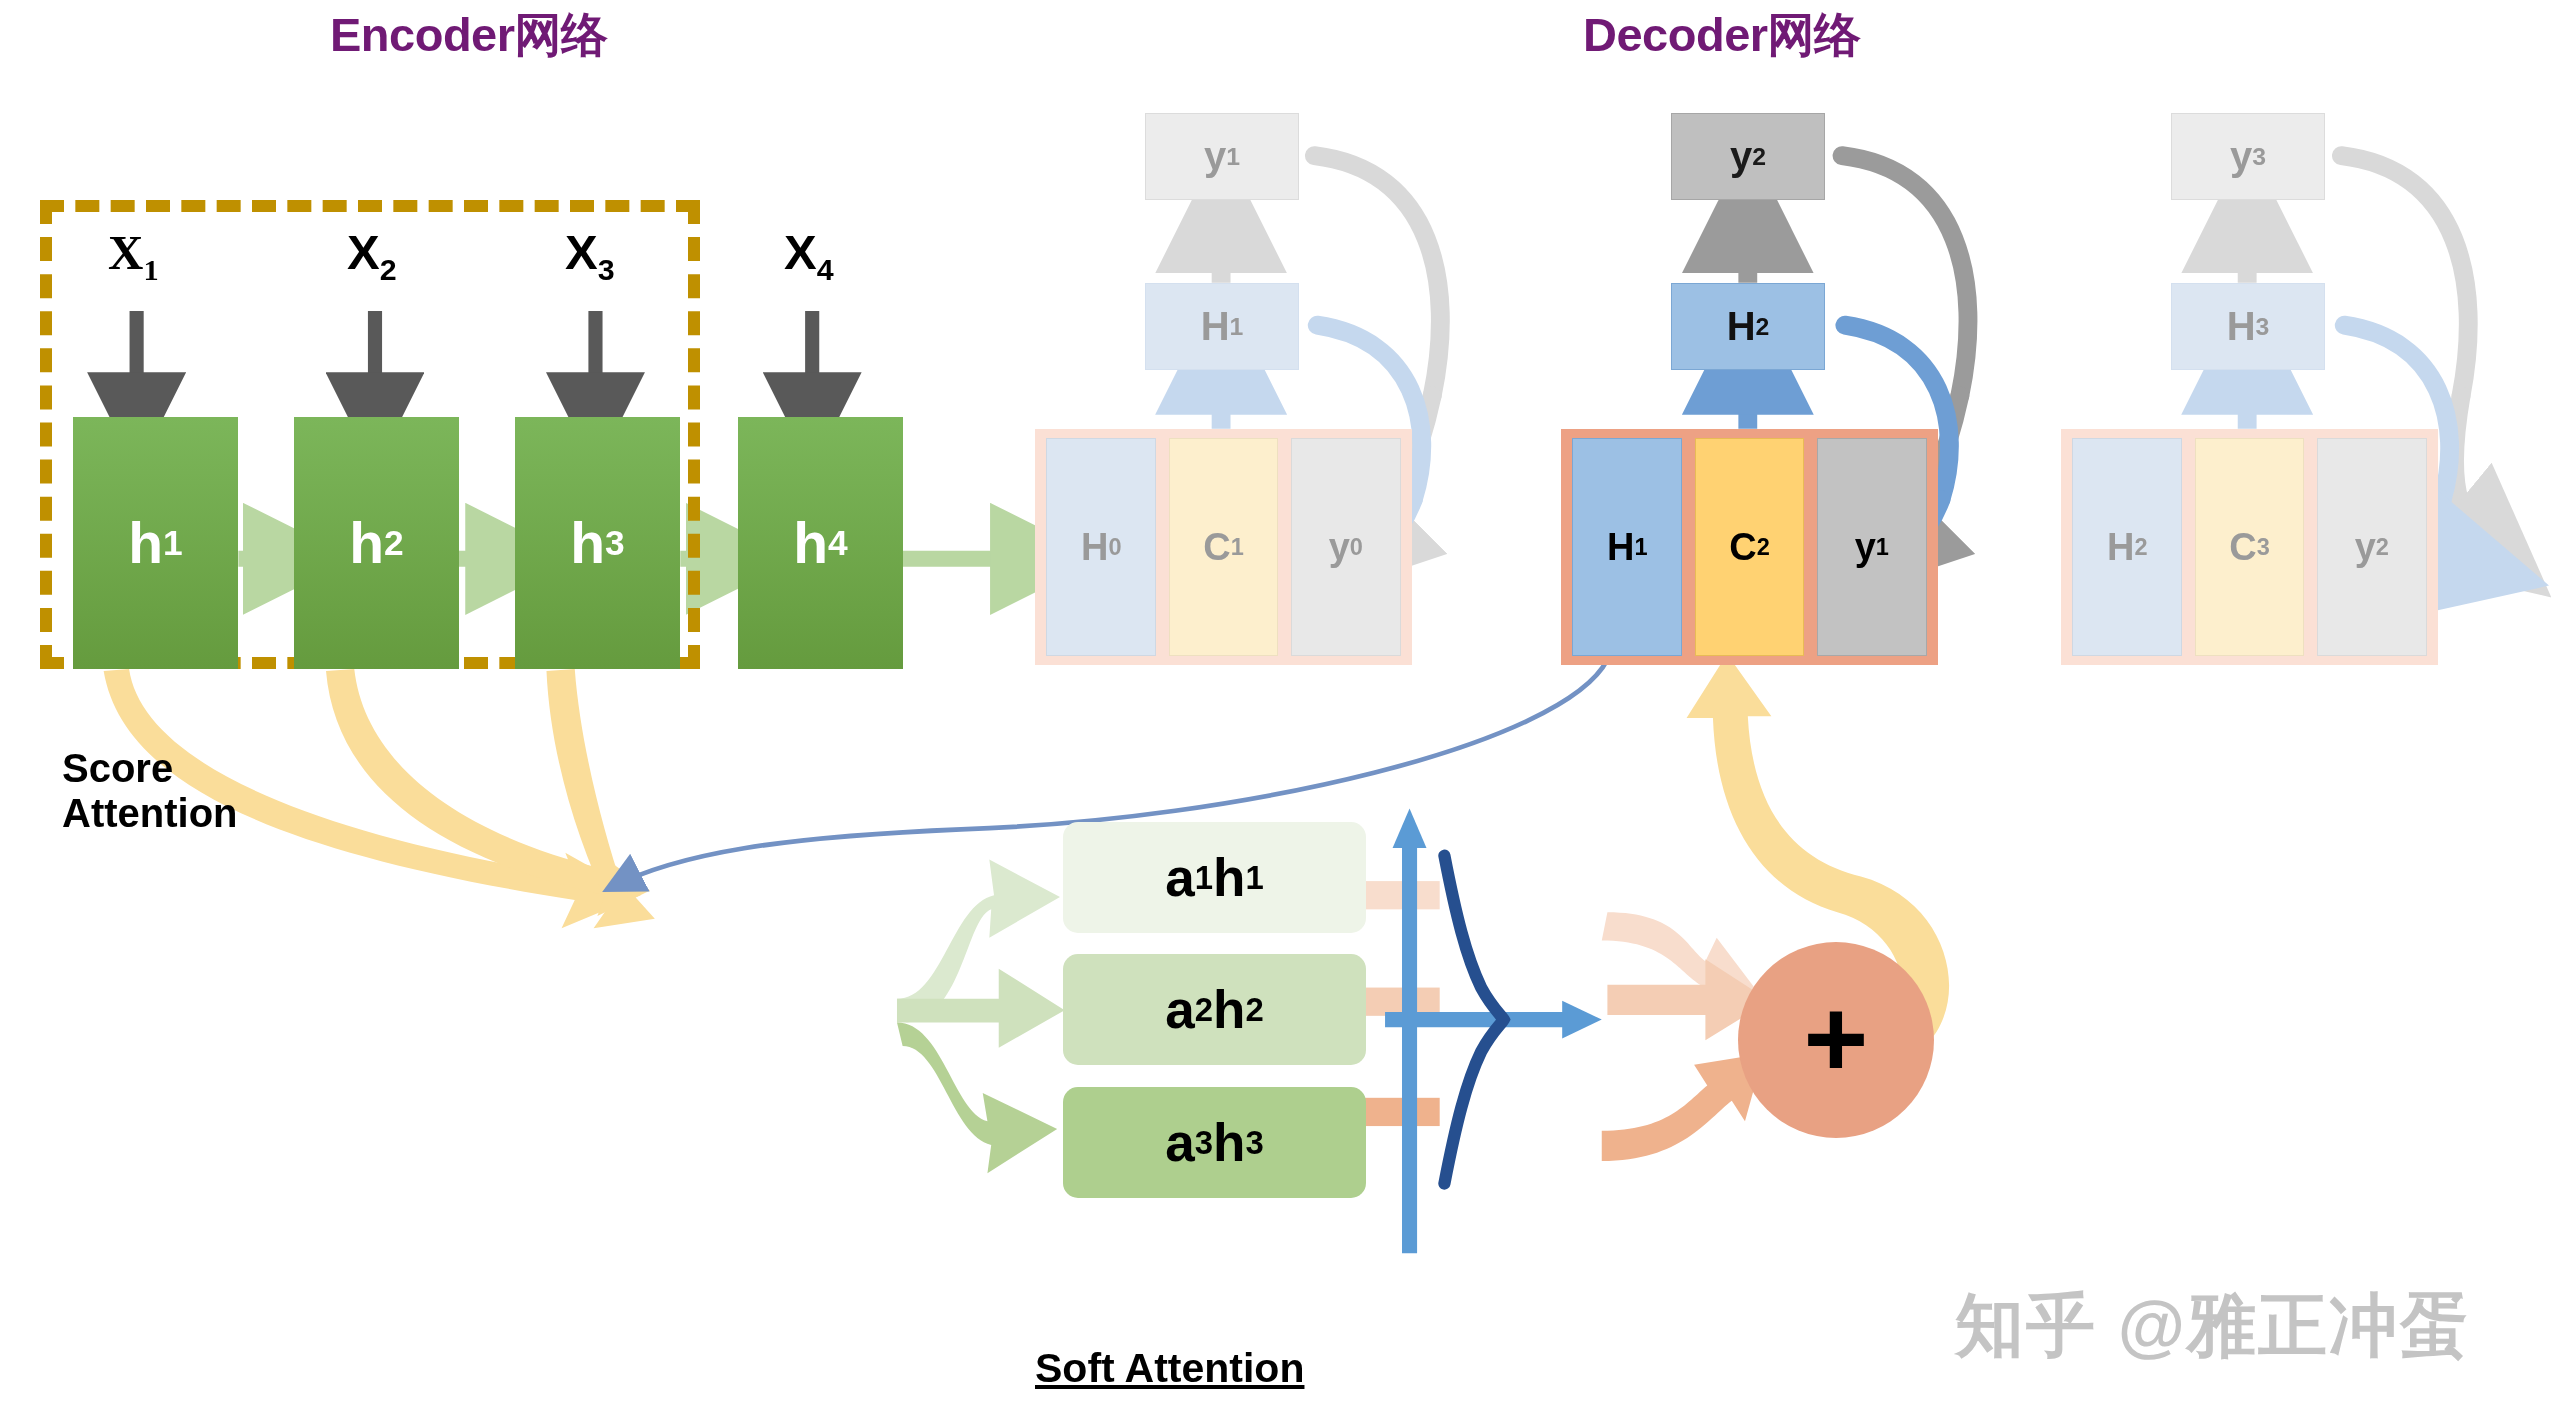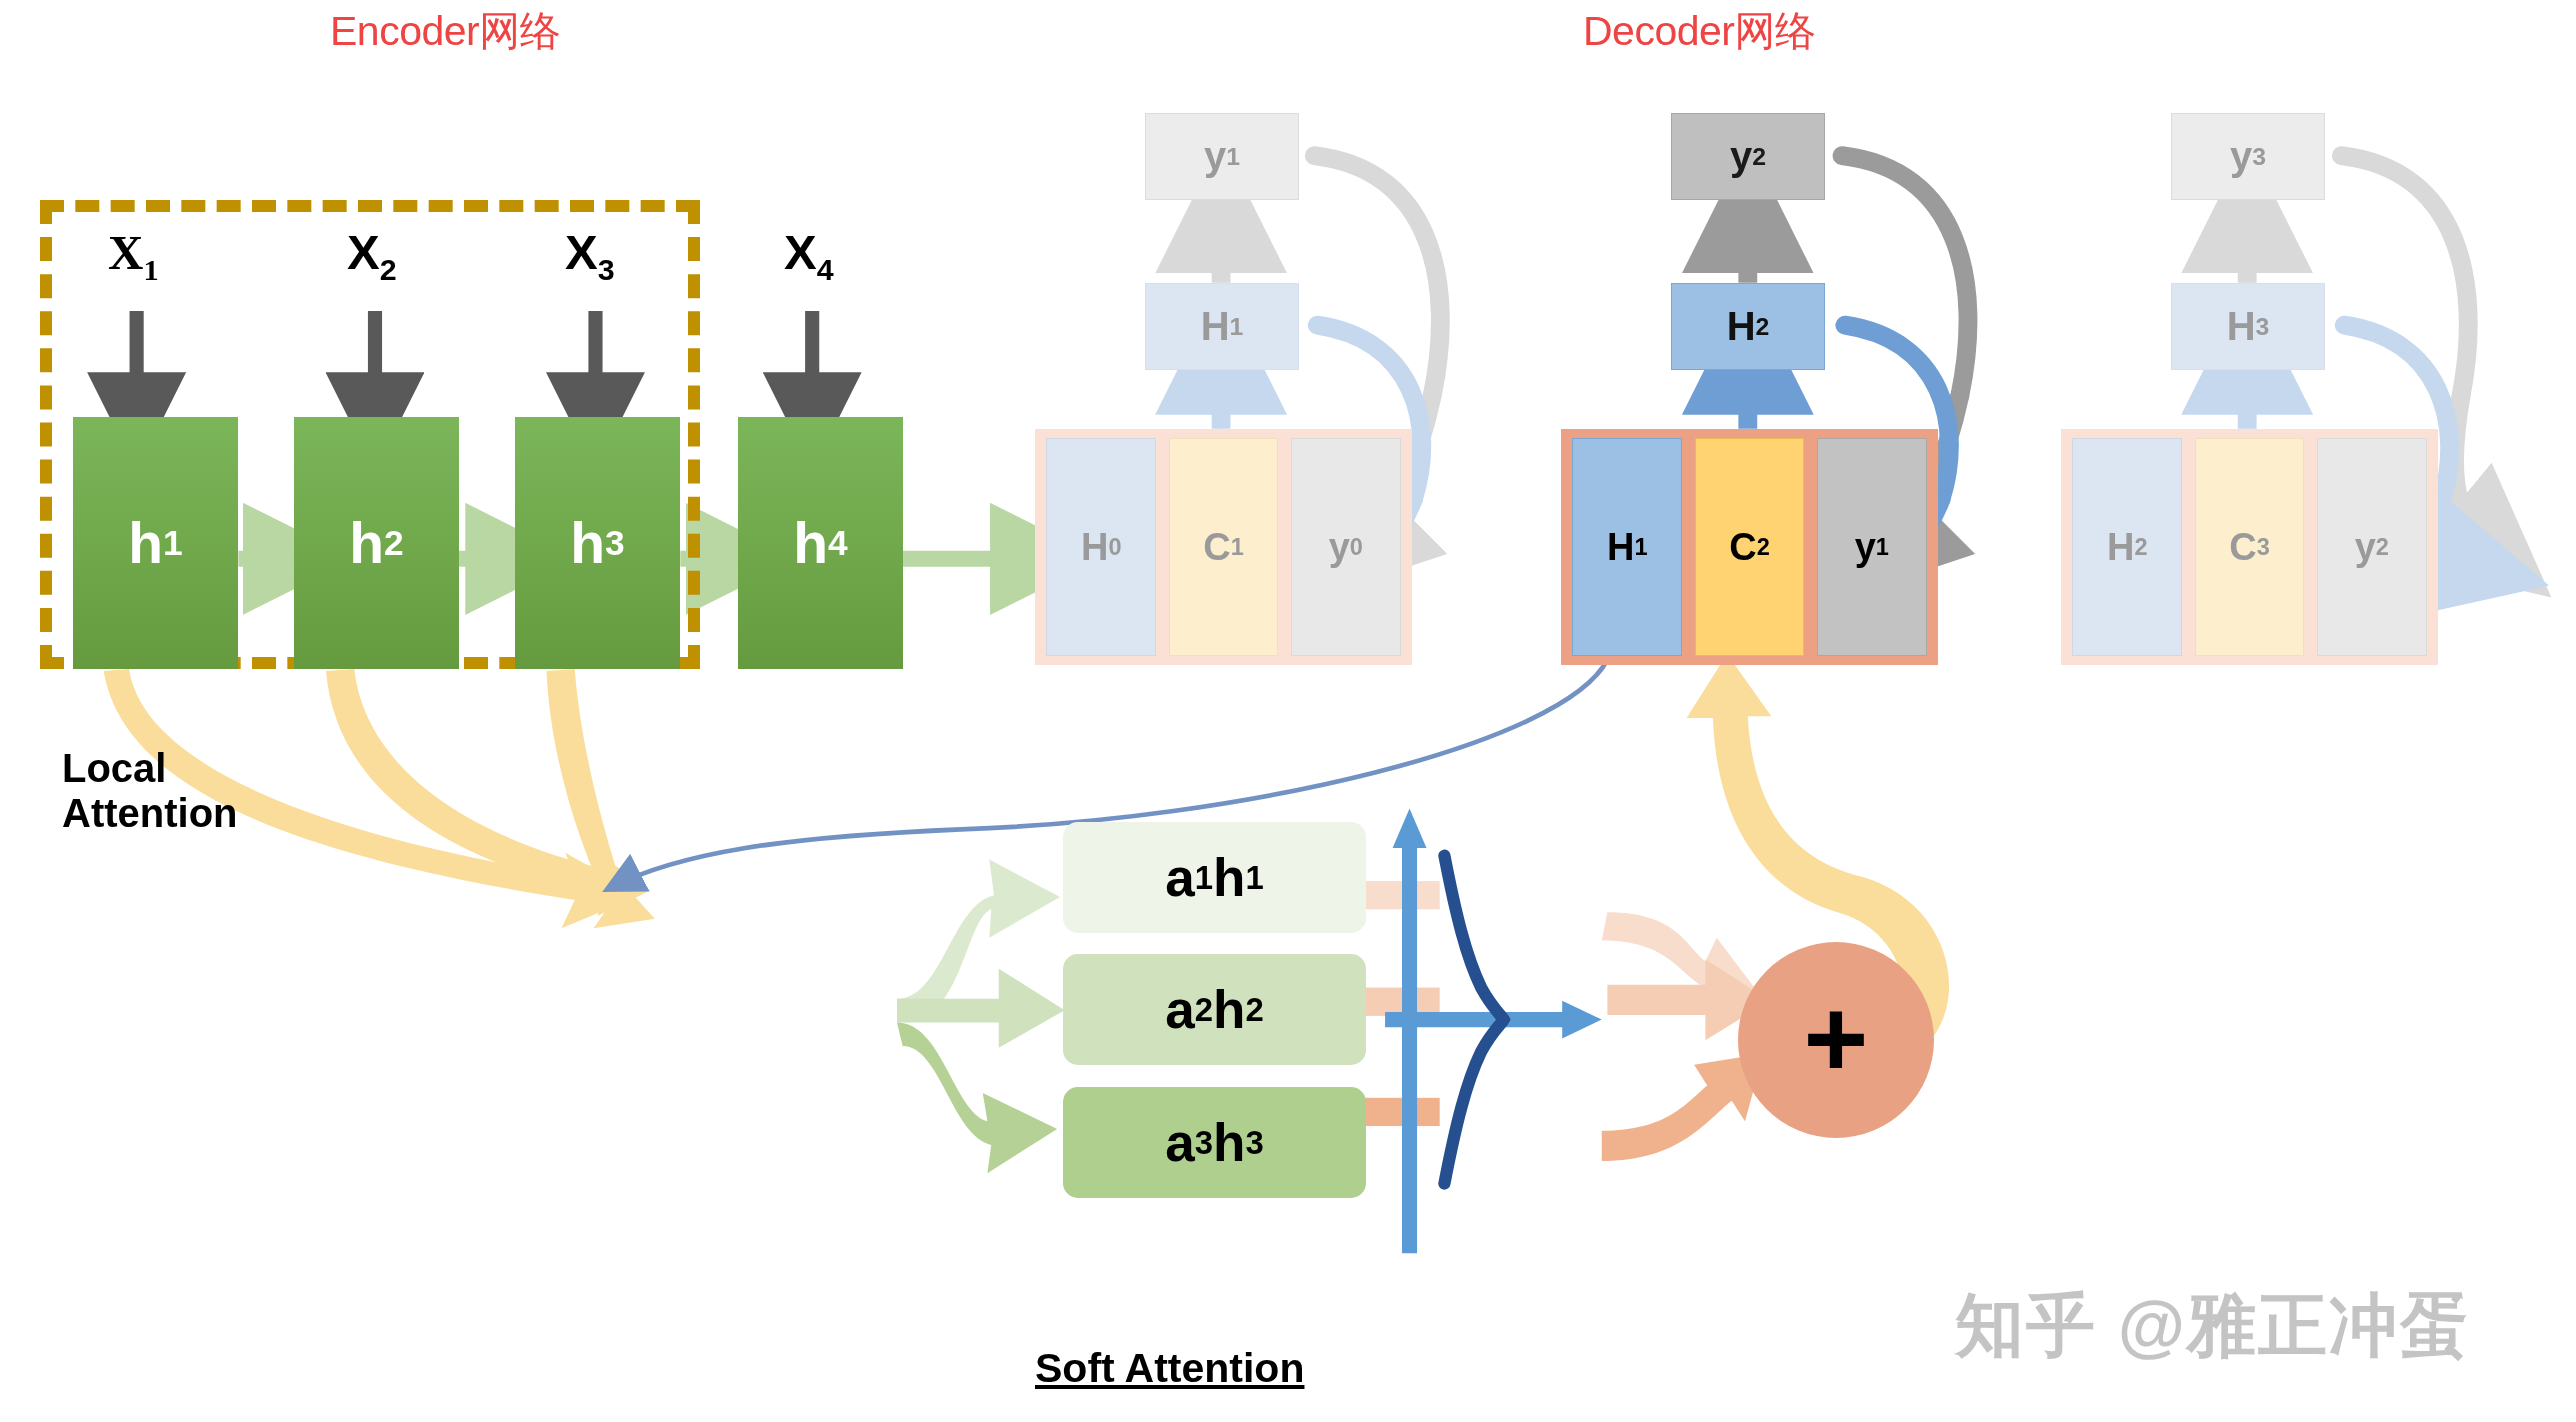--- a/index.html
+++ b/index.html
@@ -19,23 +19,23 @@
   #svg-layer {
     position: absolute;
     left: 0; top: 0;
     width: 2576px;
     height: 1423px;
     pointer-events: none;
   }
   .node { position: absolute; box-sizing: border-box; }
 
   .title {
-    font-size: 41px;
-    font-weight: normal;
-    color: #ef4444;
+    font-size: 47px;
+    font-weight: bold;
+    color: #701a75;
     white-space: nowrap;
     letter-spacing: -0.5px;
   }
 
   .xlabel {
     font-size: 49px;
     font-weight: bold;
     color: #000000;
     white-space: nowrap;
   }
@@ -310,21 +310,21 @@
   <div class="node hbox" style="left:515px; top:417px; width:165px; height:252px;">
       <span>h</span>
       <sub>3</sub>
     </div>
   <div class="node hbox" style="left:738px; top:417px; width:165px; height:252px;">
       <span>h</span>
       <sub>4</sub>
     </div>
 
   <div class="node local-attention" style="left:62px; top:746px;">
-    <div>Local</div>
+    <div>Score</div>
     <div>Attention</div>
   </div>
 
   <div class="node ybox faded" style="left:1145px; top:113px; width:154px; height:87px;">
       <span>y</span>
       <sub>1</sub>
     </div>
   <div class="node Hbox faded" style="left:1145px; top:283px; width:154px; height:87px;">
       <span>H</span>
       <sub>1</sub>

